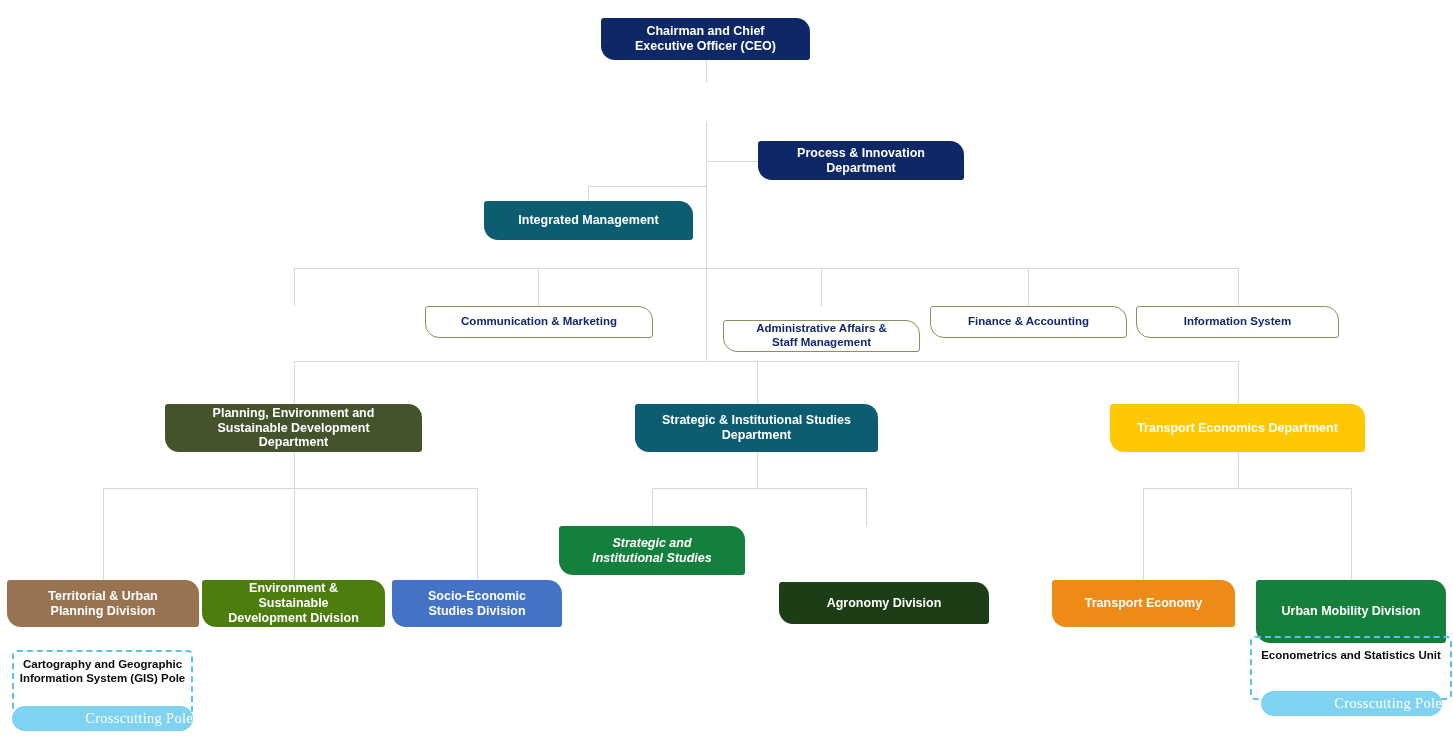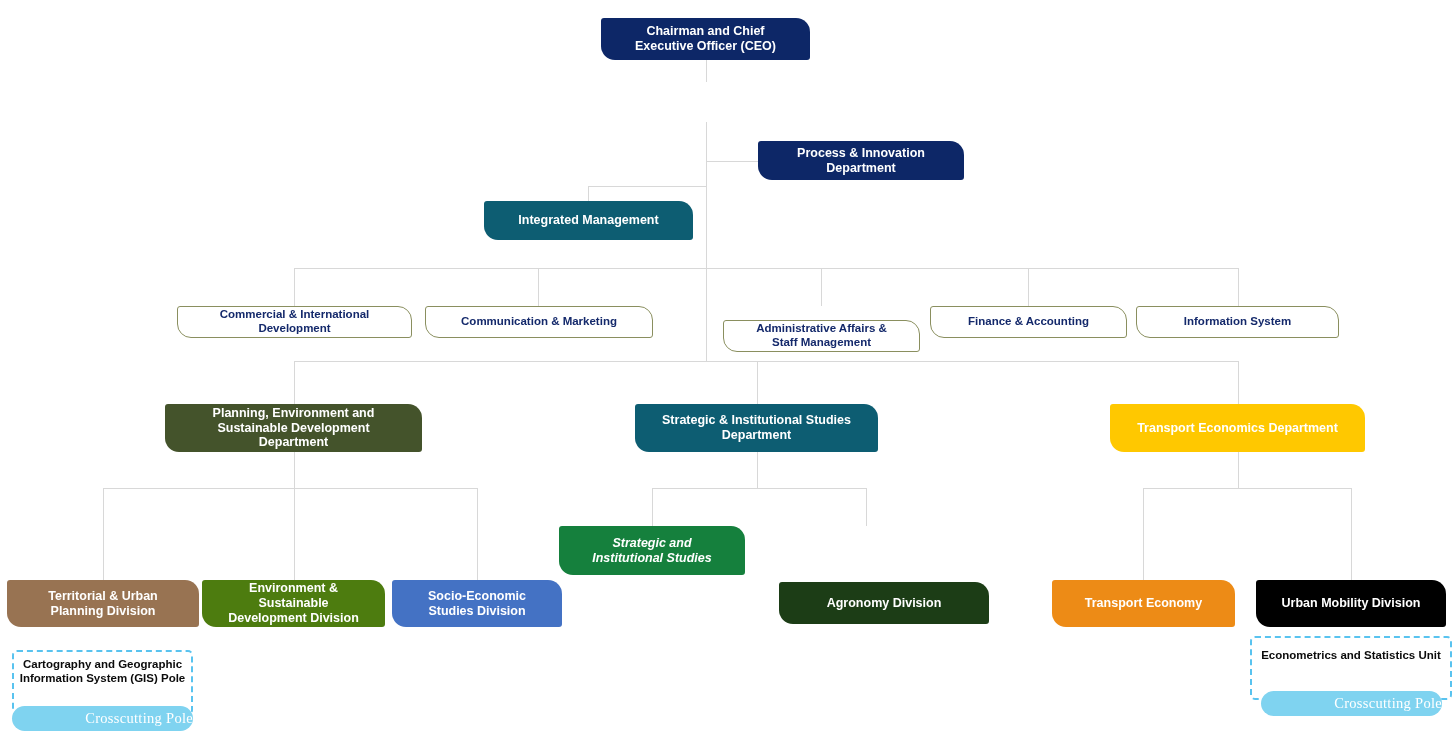--- a/index.html
+++ b/index.html
@@ -121,23 +121,20 @@
 
 
   <div class="node filled" style="left:758px;top:141px;width:206px;height:39px;background:#0d2767;font-size:12.5px;">
     <span class="lbl">Process &amp; Innovation Department</span>
   </div>
 
   <div class="node filled" style="left:484px;top:201px;width:209px;height:39px;background:#0d5d72;font-size:12.5px;">
     <span class="lbl">Integrated Management</span>
   </div>
 
-  <div class="node outline" style="left:177px;top:306px;width:235px;height:32px;font-size:11.5px;">
-    <span class="lbl">Commercial &amp; International Development</span>
-  </div>
   <div class="node outline" style="left:425px;top:306px;width:228px;height:32px;font-size:11.5px;">
     <span class="lbl">Communication &amp; Marketing</span>
   </div>
   <div class="node outline" style="left:723px;top:306px;width:197px;height:32px;font-size:11.5px;margin-top:14px;">
     <span class="lbl">Administrative Affairs &amp; Staff Management</span>
   </div>
   <div class="node outline" style="left:930px;top:306px;width:197px;height:32px;font-size:11.5px;">
     <span class="lbl">Finance &amp; Accounting</span>
   </div>
   <div class="node outline" style="left:1136px;top:306px;width:203px;height:32px;font-size:11.5px;">
@@ -167,21 +164,21 @@
   <div class="node filled" style="left:559px;top:526px;width:186px;height:49px;background:#15803d;font-size:12.5px;font-style:italic;">
     <span class="lbl">Strategic and Institutional Studies</span>
   </div>
   <div class="node filled" style="left:779px;top:582px;width:210px;height:42px;background:#1c3d16;font-size:12.5px;">
     <span class="lbl">Agronomy Division</span>
   </div>
 
   <div class="node filled" style="left:1052px;top:580px;width:183px;height:47px;background:#ed8b16;font-size:12.5px;">
     <span class="lbl">Transport Economy</span>
   </div>
-  <div class="node filled" style="left:1256px;top:580px;width:190px;height:47px;background:#000000;font-size:12.5px;">
+  <div class="node filled" style="left:1256px;top:580px;width:190px;height:63px;background:#15803d;font-size:12.5px;">
     <span class="lbl">Urban Mobility Division</span>
   </div>
 
   <div class="dashed-box" style="left:12px;top:650px;width:181px;height:65px;"></div>
   <div class="dashed-title" style="left:16px;top:657px;width:173px;">Cartography and Geographic Information System (GIS) Pole</div>
   <div class="pole-pill" style="left:12px;top:706px;width:181px;height:25px;">
     <span>Crosscutting Pole</span>
   </div>
 
   <div class="dashed-box" style="left:1250px;top:636px;width:202px;height:64px;"></div>

